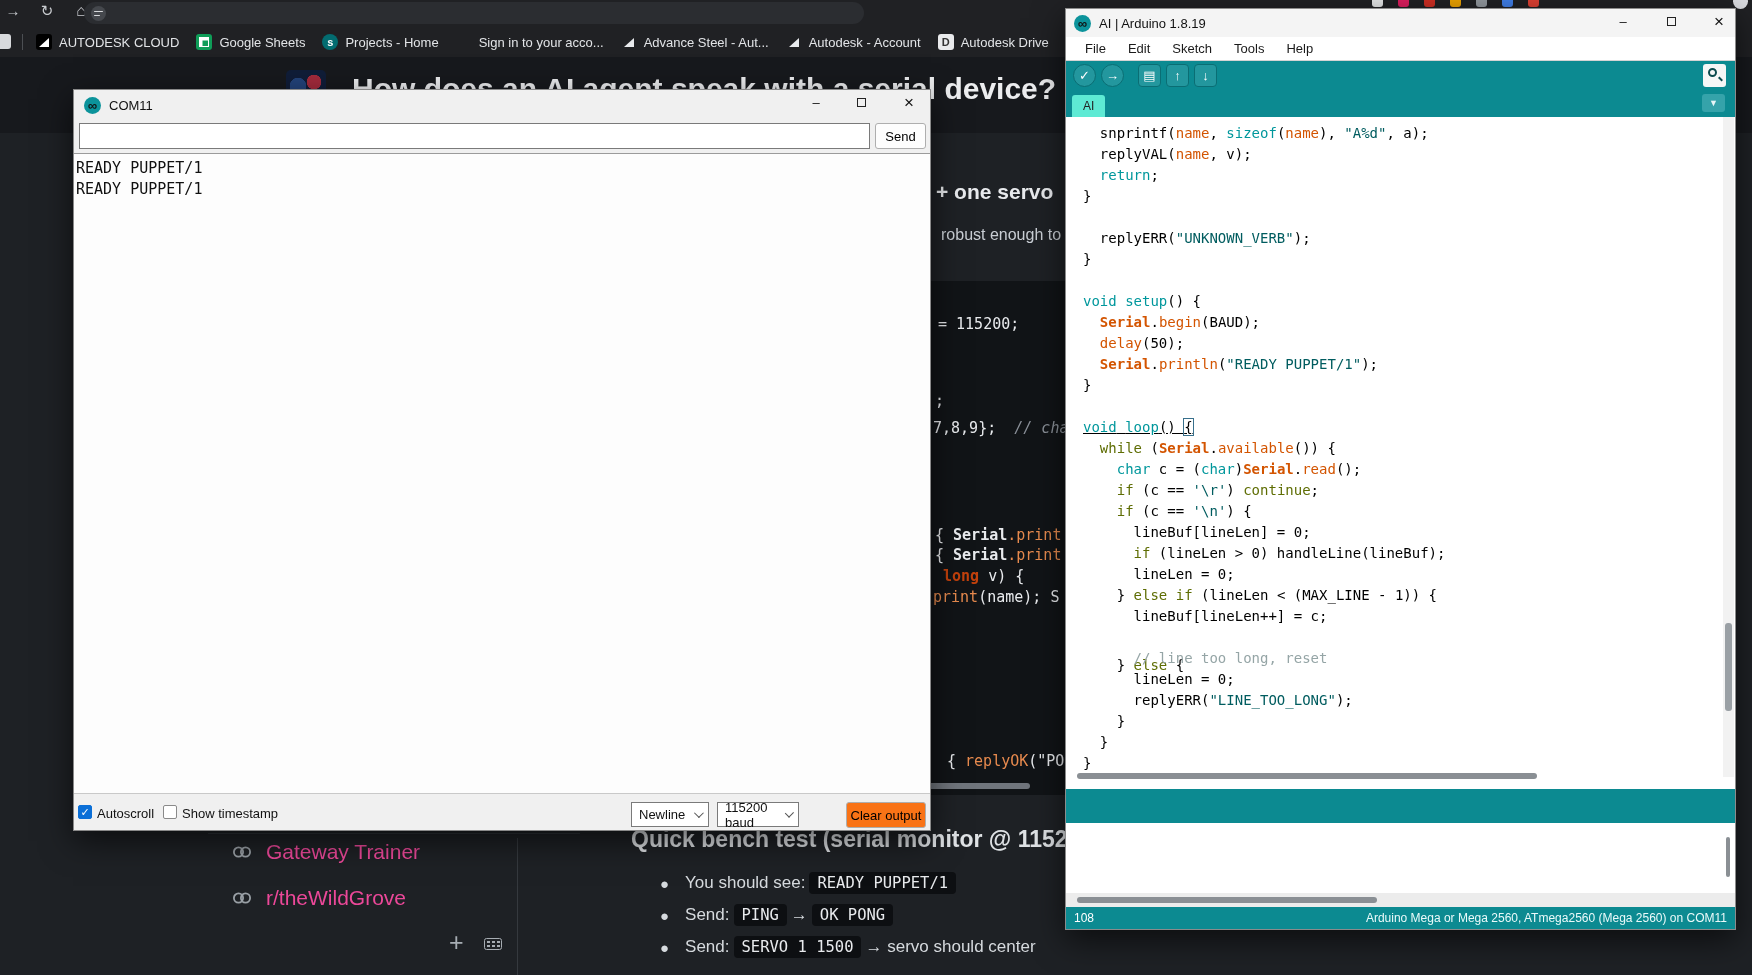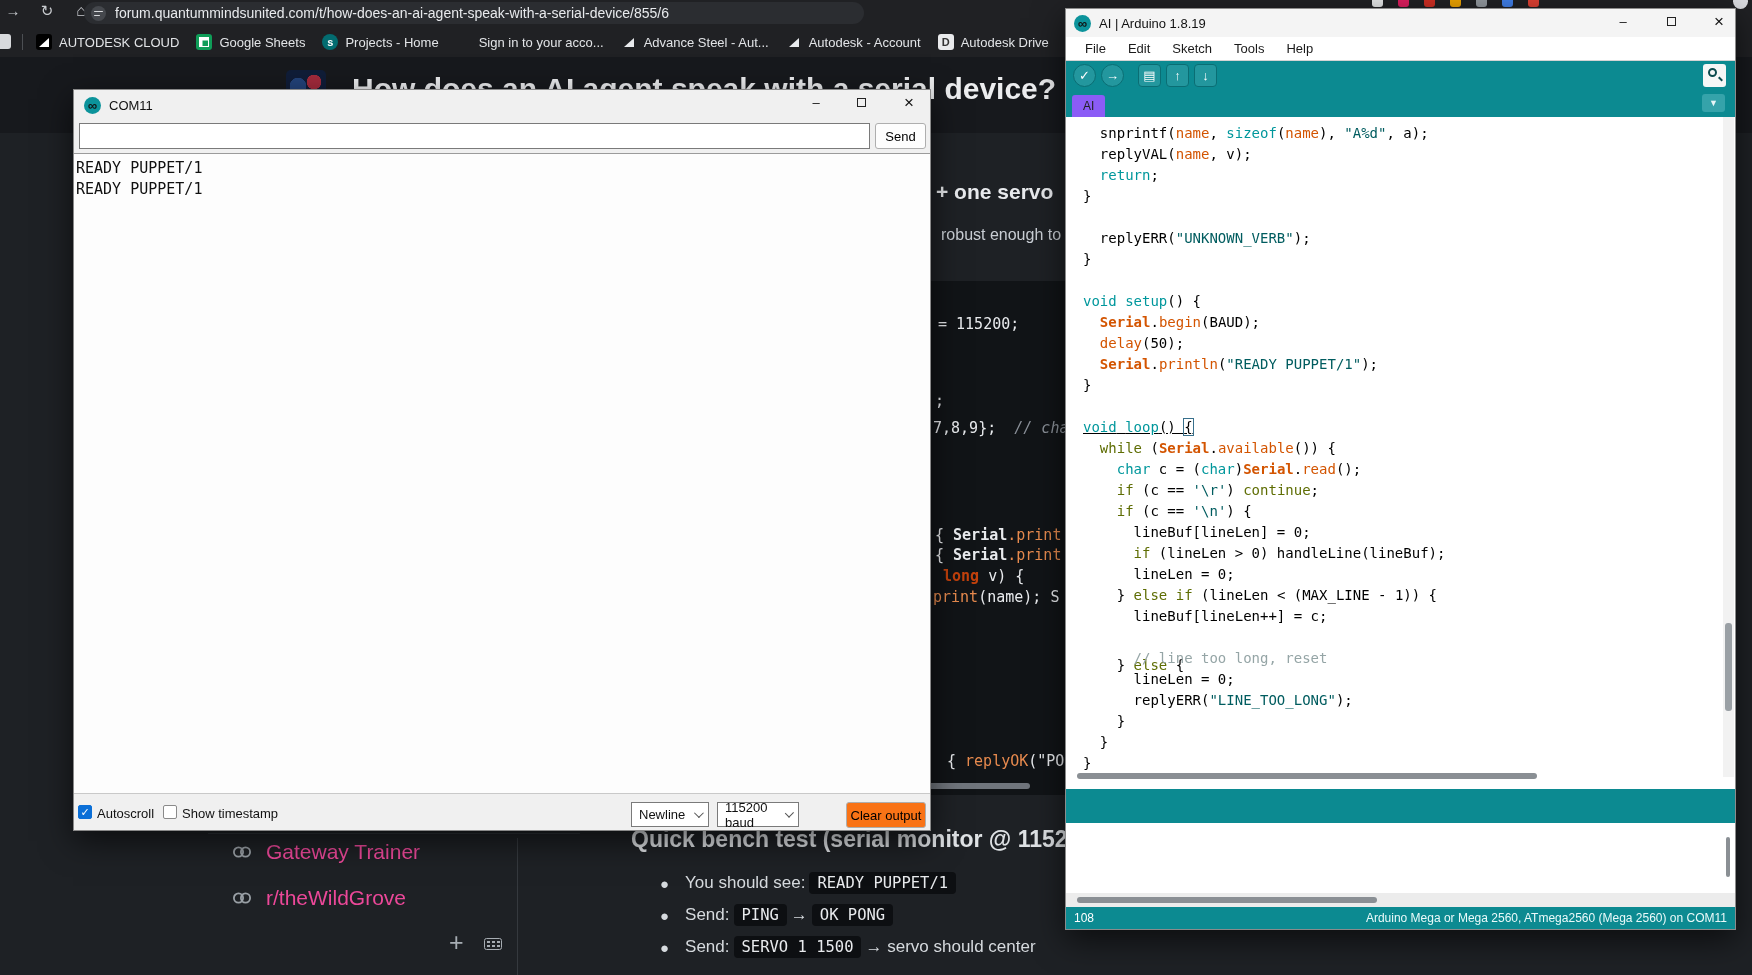--- a/index.html
+++ b/index.html
@@ -118,21 +118,21 @@
   .tb-btn { position:absolute; top:3px; width:23px; height:23px; background:#23979e; border:1px solid #0a6e74;
             color:#fff; text-align:center; line-height:21px; font-size:13px; cursor:pointer;}
   .tb-round { border-radius:50%; }
   .tb-sq { border-radius:4px; }
   .tb-serial { position:absolute; right:9px; top:3px; width:23px; height:23px; background:#f6f6f6;
                border-radius:3px; cursor:pointer;}
   .mag { position:absolute; left:5px; top:4px; width:9px; height:9px; border:2px solid #0c4a4e; border-radius:50%;}
   .mag::after { content:""; position:absolute; left:8px; top:8px; width:5px; height:2px; background:#0c4a4e;
                 transform:rotate(45deg); }
   .ide-tabs { position:absolute; left:0; top:81px; width:100%; height:27px; background:#0c8a91; }
-  .ide-tab { position:absolute; left:6px; bottom:0; height:22px; background:#8b5cf6; color:#222;
+  .ide-tab { position:absolute; left:6px; bottom:0; height:22px; background:#5eead4; color:#222;
              font-size:12px; padding:4px 11px 0; border-radius:3px 3px 0 0; cursor:pointer;}
   .tab-dd { position:absolute; right:10px; top:4px; width:23px; height:18px; background:#35a3aa; border-radius:3px;
             color:#e8f6f7; font-size:9px; text-align:center; line-height:18px; cursor:pointer;}
   .ide-editor { position:absolute; left:0; top:108px; width:669px; height:672px; background:#fff; overflow:hidden;}
   .code-line { position:absolute; left:17px; white-space:pre; font-family:"DejaVu Sans Mono", monospace;
                font-size:14px; line-height:21px; color:#000; }
   .tk-p{ color:#000; } .tk-k{ color:#00979C; } .tk-o{ color:#5E6D03; } .tk-f{ color:#D35400; }
   .tk-sb{ color:#D35400; font-weight:bold; } .tk-s{ color:#005C5F; } .tk-c{ color:#95A5A6; }
   .tk-x{ color:#000; outline:1px solid #38708c; }
   .ed-hscroll { position:absolute; left:11px; top:656px; width:460px; height:6px; border-radius:3px; background:#8a8f94;}
@@ -158,21 +158,20 @@
 
   <div class="addr-row">
     <span class="nav-ic" style="left:2px">→</span>
     <span class="nav-ic" style="left:36px">↻</span>
     <span class="nav-ic" style="left:70px; font-size:16px">⌂</span>
     <div class="addr-pill">
       <span class="site-info">
           <i class="b1"></i>
           <i class="b2"></i>
         </span>
-      <span class="addr-url">forum.quantummindsunited.com/t/how-does-an-ai-agent-speak-with-a-serial-device/855/6</span>
     </div>
     <span class="ext-sliver" style="left:1372px;background:#f1f3f4"></span>
     <span class="ext-sliver" style="left:1398px;background:#e91e63"></span>
     <span class="ext-sliver" style="left:1424px;background:#d93025"></span>
     <span class="ext-sliver" style="left:1450px;background:#f9ab00"></span>
     <span class="ext-sliver" style="left:1476px;background:#9aa0a6"></span>
     <span class="ext-sliver" style="left:1502px;background:#4285f4"></span>
     <span class="ext-sliver" style="left:1528px;background:#ea4335"></span>
     <span class="profile-arc"></span>
   </div>

